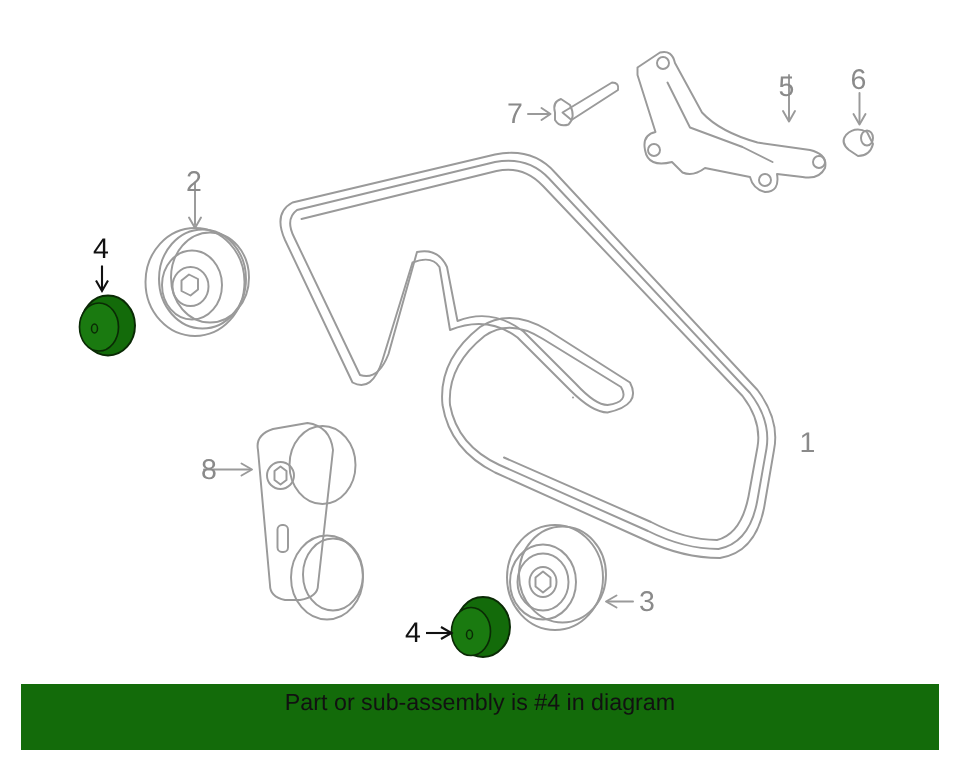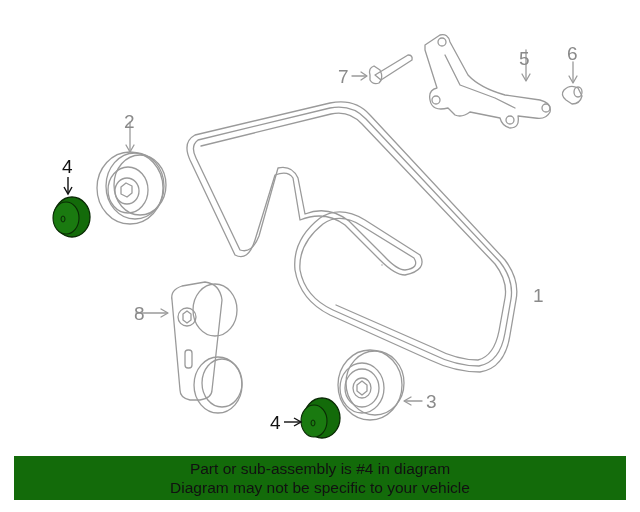--- a/index.html
+++ b/index.html
@@ -106,14 +106,13 @@
 <span class="callout" style="left:426px;top:392px;">3</span>
 <span class="callout active" style="left:62px;top:157px;">4</span>
 <span class="callout active" style="left:270px;top:413px;">4</span>
 <span class="callout" style="left:519px;top:49px;">5</span>
 <span class="callout" style="left:567px;top:44px;">6</span>
 <span class="callout" style="left:338px;top:67px;">7</span>
 <span class="callout" style="left:134px;top:304px;">8</span>
 
 <div id="banner">
   <div>Part or sub-assembly is #4 in diagram</div>
-  <div>Diagram may not be specific to your vehicle</div>
 </div>
 
 </body></html>

